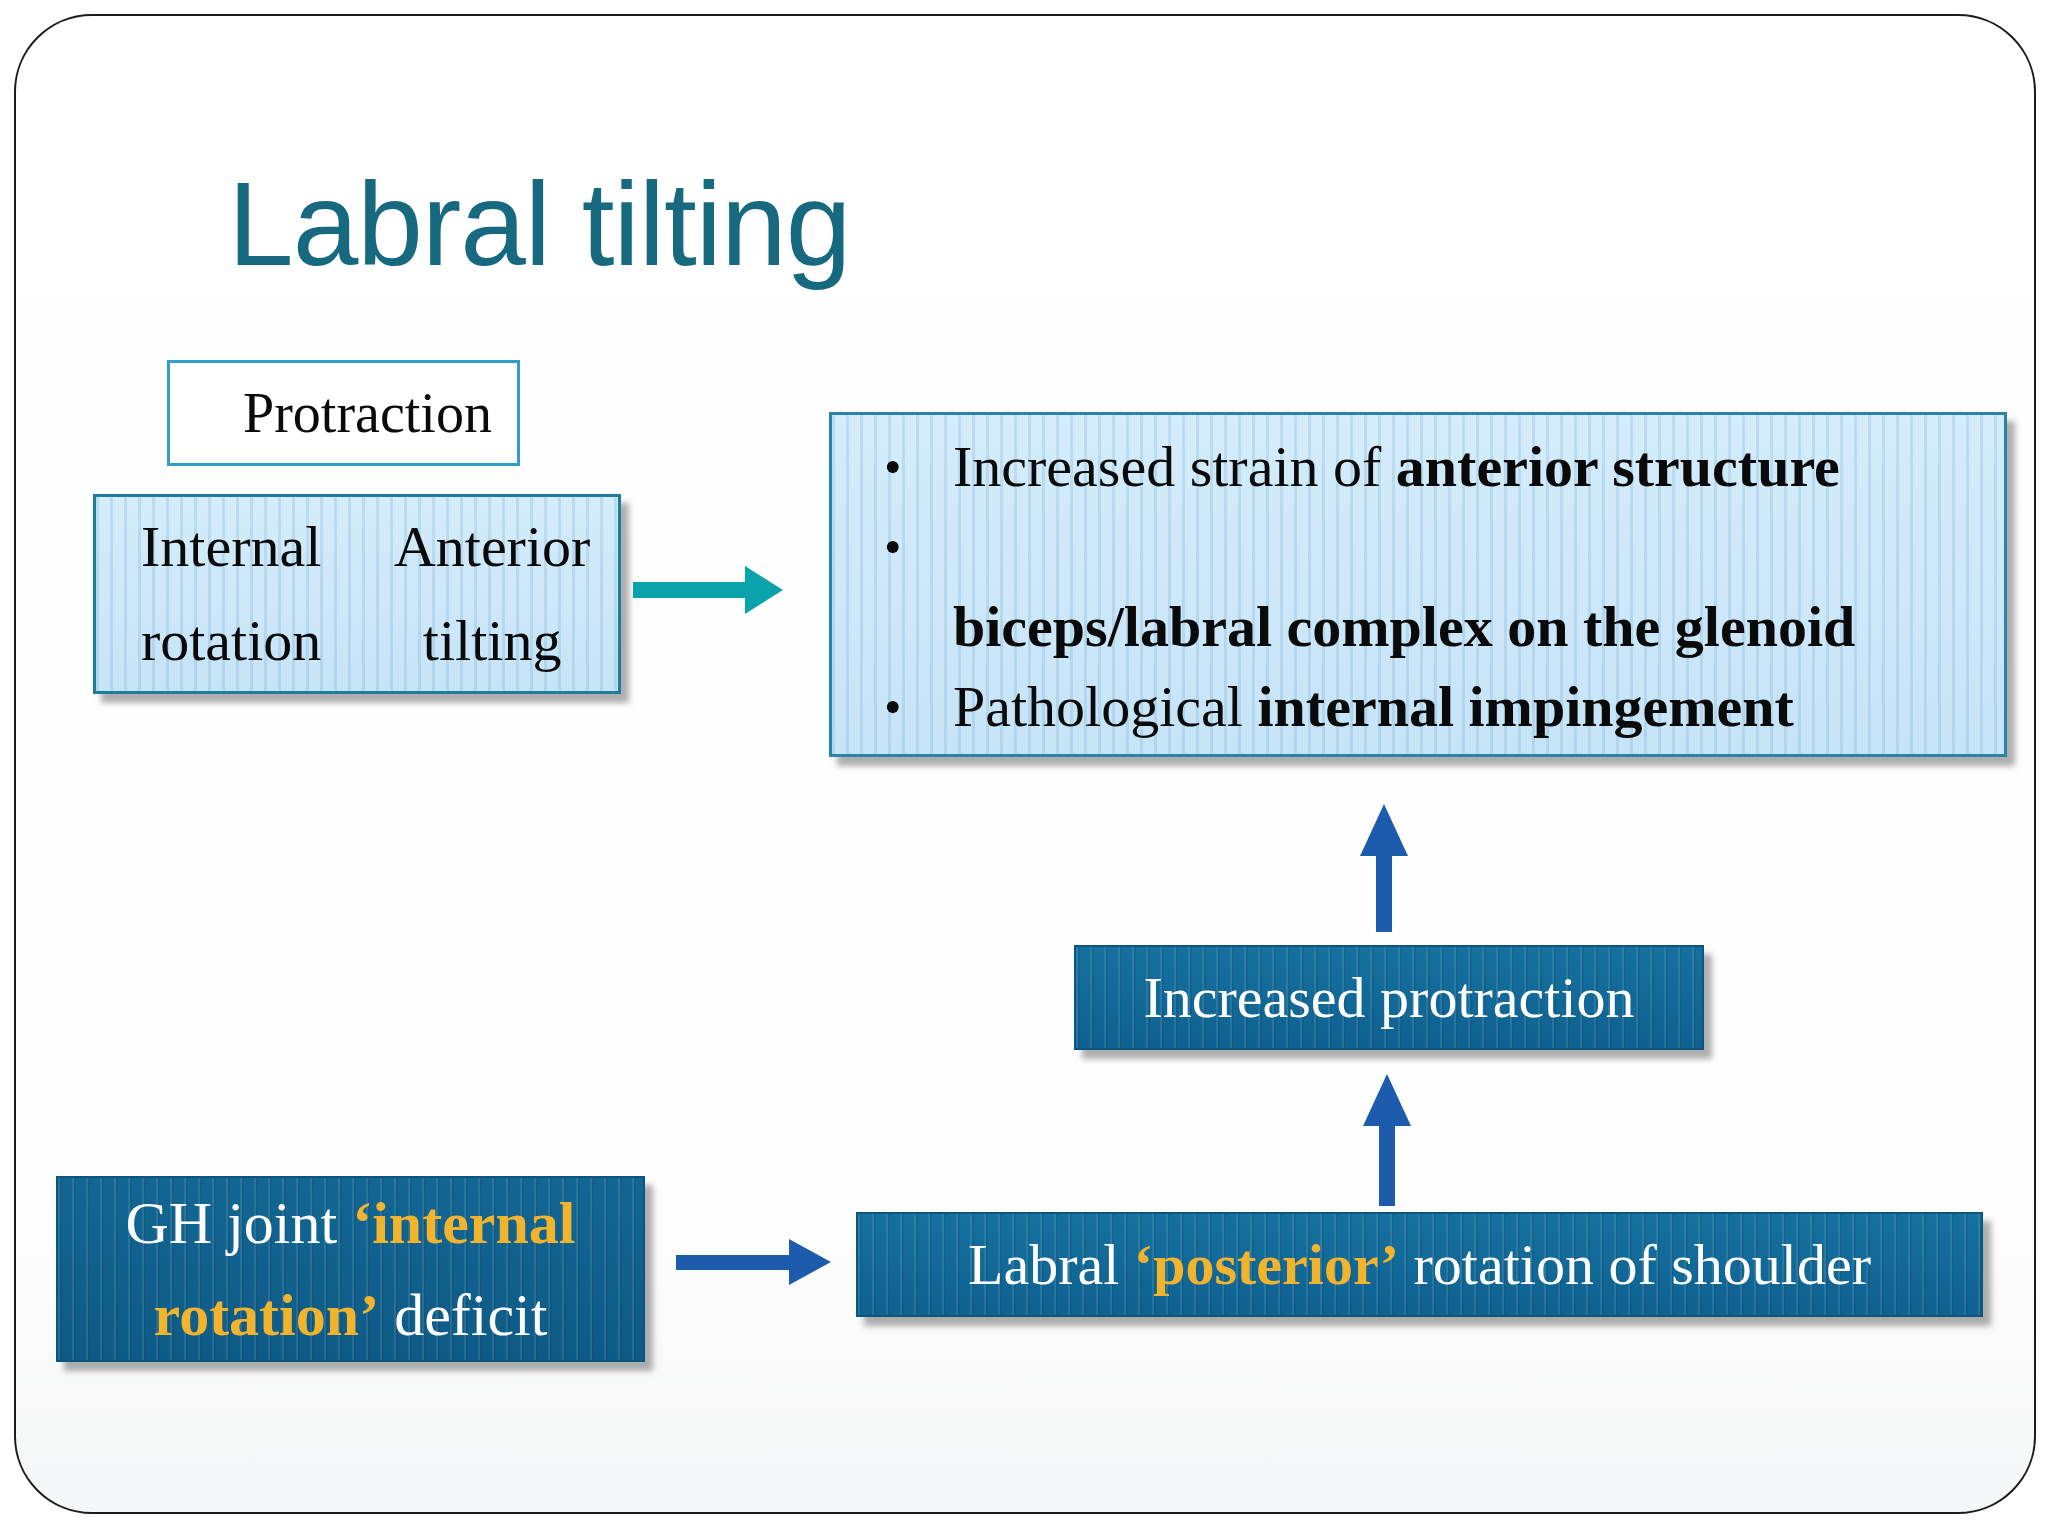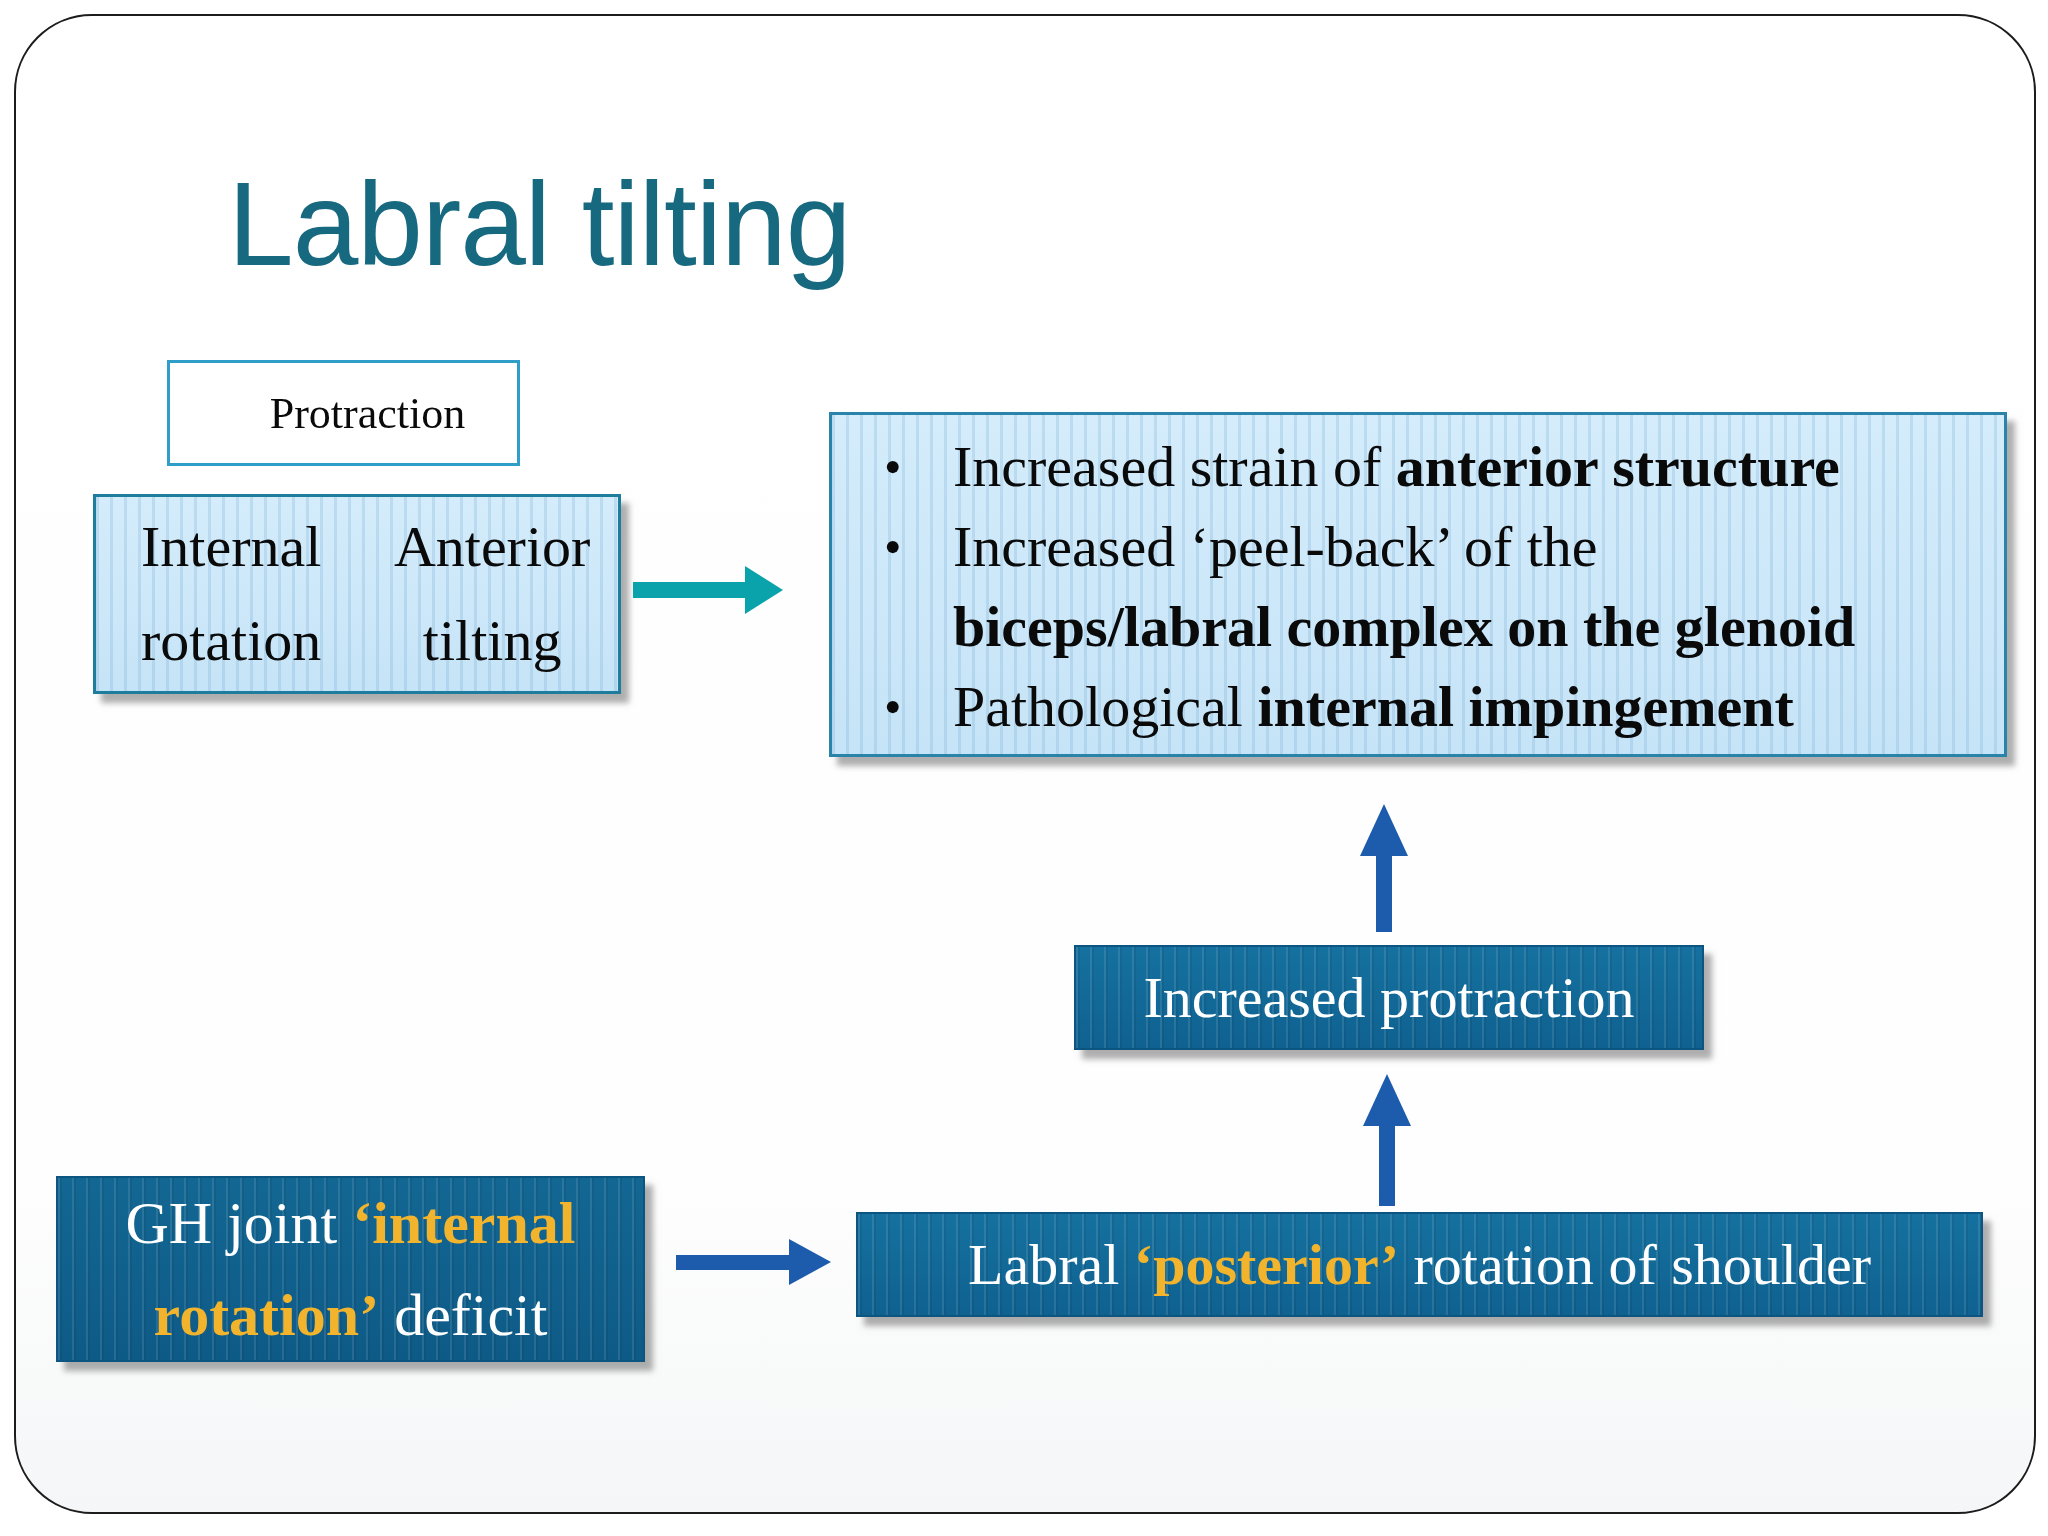--- a/index.html
+++ b/index.html
@@ -65,21 +65,21 @@
   .striped-darker {
     background:
       repeating-linear-gradient(90deg, rgba(255,255,255,0.10) 0 2px, rgba(0,0,0,0.07) 2px 4px, rgba(0,0,0,0) 4px 14px),
       linear-gradient(180deg, #136793 0%, #0e5a87 100%);
     text-align: center;
   }
   .protraction {
     left: 167px; top: 360px; width: 353px; height: 106px;
     background: #ffffff;
     border: 3px solid #2f9fc9;
-    font-size: 44px; color: #0a0a0a; padding-left: 48px;
+    font-size: 56px; color: #0a0a0a; padding-left: 48px;
   }
   .internal {
     left: 93px; top: 494px; width: 528px; height: 200px;
     border: 3px solid #1e7d9c;
     font-size: 58px; line-height: 94px; color: #0a0a0a;
     flex-direction: row;
   }
   .outcomes {
     left: 829px; top: 412px; width: 1178px; height: 345px;
     border: 3px solid #2a84a9;
@@ -164,21 +164,21 @@
     <div class="head"></div>
   </div>
 
   <div class="box outcomes striped-light shadowed">
     <div class="bullet">
       <span class="dot">•</span>
       <div class="btext"><span>Increased strain of </span><b>anterior structure</b></div>
     </div>
     <div class="bullet">
       <span class="dot">•</span>
-      <div class="btext"><span>Increased ‘peel-back’ of the</span><br><b>biceps/labral complex on the glenoid</b></div>
+      <div class="btext"><br><b>biceps/labral complex on the glenoid</b></div>
     </div>
     <div class="bullet">
       <span class="dot">•</span>
       <div class="btext"><span>Pathological </span><b>internal impingement</b></div>
     </div>
   </div>
 
   <div class="arrow arrow-up arrow-up-1">
     <div class="head"></div>
     <div class="shaft"></div>

